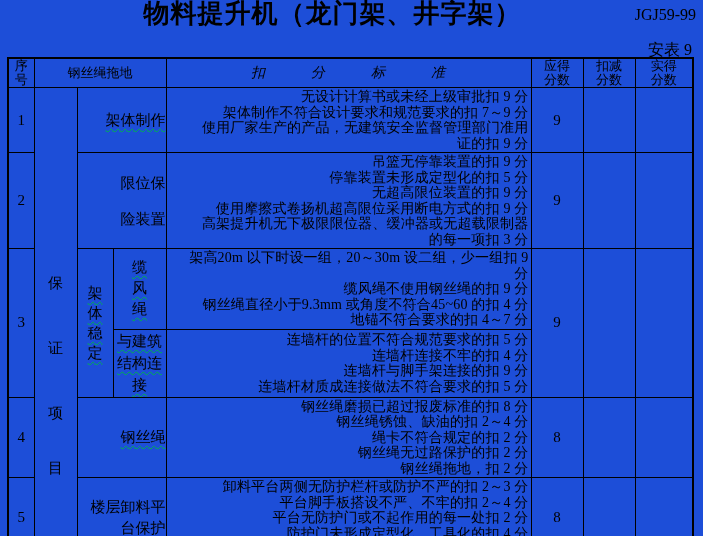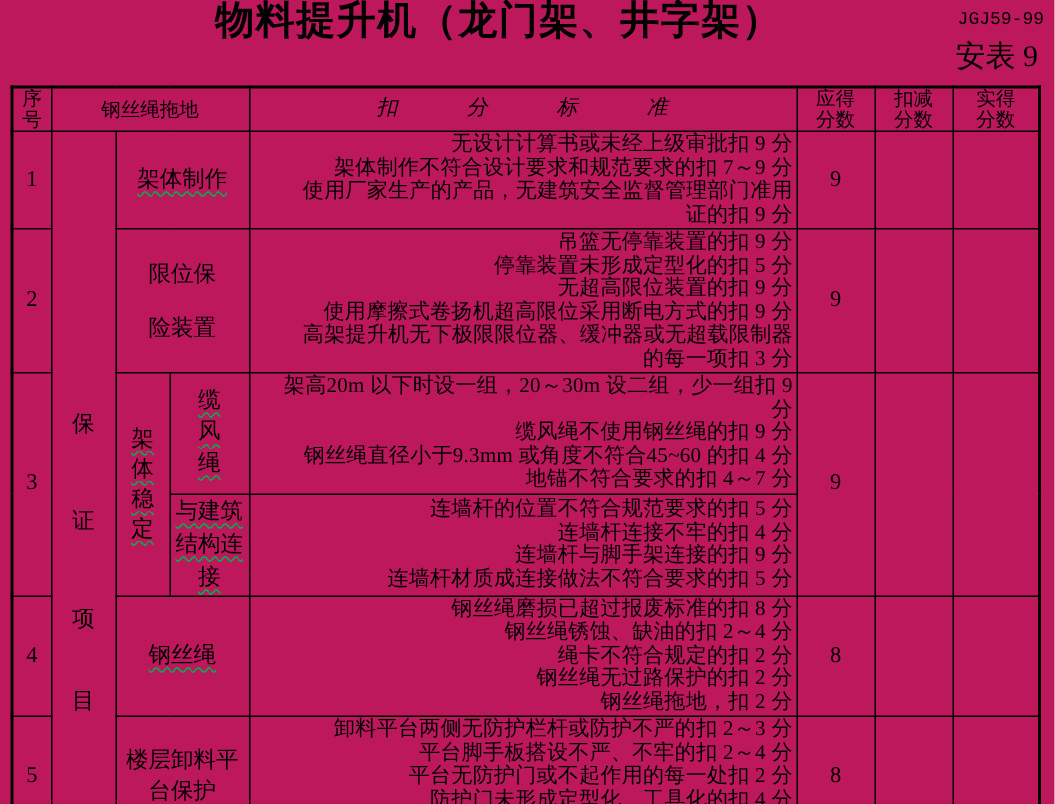--- a/index.html
+++ b/index.html
@@ -1,39 +1,39 @@
 <!DOCTYPE html>
 <html><head>
 <meta charset="utf-8">
 <style>
   html,body{margin:0;padding:0;background:#fff;}
   #page{
     position:relative;
     width:703px;height:536px;
-    background:#be185d;
+    background:#1d4ed8;
     overflow:hidden;
     font-family:"Liberation Serif","DejaVu Serif",serif;
     color:#000;
   }
   
   .title-wrap{
     position:absolute;top:0;left:0;width:665px;
     text-align:center;line-height:27px;
   }
   .title-line{
     font-size:26px;font-weight:bold;letter-spacing:1px;
     white-space:nowrap;
   }
   .doc-code{
     position:absolute;top:6px;right:7px;
-    font-size:12px;white-space:nowrap;font-family:Liberation Mono, monospace;
+    font-size:16px;white-space:nowrap;
   }
   .table-label{
-    position:absolute;top:24px;right:11px;
-    font-size:20px;white-space:nowrap;
+    position:absolute;top:40px;right:11px;
+    font-size:16px;white-space:nowrap;
   }
   
   table.score{
     position:absolute;left:7px;top:57px;
     border-collapse:collapse;
     table-layout:fixed;
     width:685px;
     border:2px solid #000;
   }
   td{
@@ -48,21 +48,21 @@
   tr.r1{height:63px;}
   tr.r2{height:96px;}
   tr.r3a{height:61px;}
   tr.r3b{height:68px;}
   tr.r4{height:79px;}
   tr.r5{height:76px;}
   .pre{white-space:pre-line;}
   .hdr td{font-size:13px;line-height:14px;}
   .hdr .std-h{font-size:14px;letter-spacing:1px;font-style:italic;}
   .seq{font-size:15px;}
-  .item-cell{font-size:15px;line-height:20px;}
+  .item-cell{font-size:15px;line-height:20px;text-align:right;}
   .item-gap{line-height:36px;}     
   .item-two{line-height:21px;}     
   .vtext{font-size:15px;line-height:20px;}       
   .vtext3{font-size:15px;line-height:21px;}
   .sub-label{font-size:15px;line-height:22px;}
   .std{
     text-align:right;
     font-size:14px;line-height:15.5px;
     padding:1px 2px 1px 6px;
     letter-spacing:0.2px;

